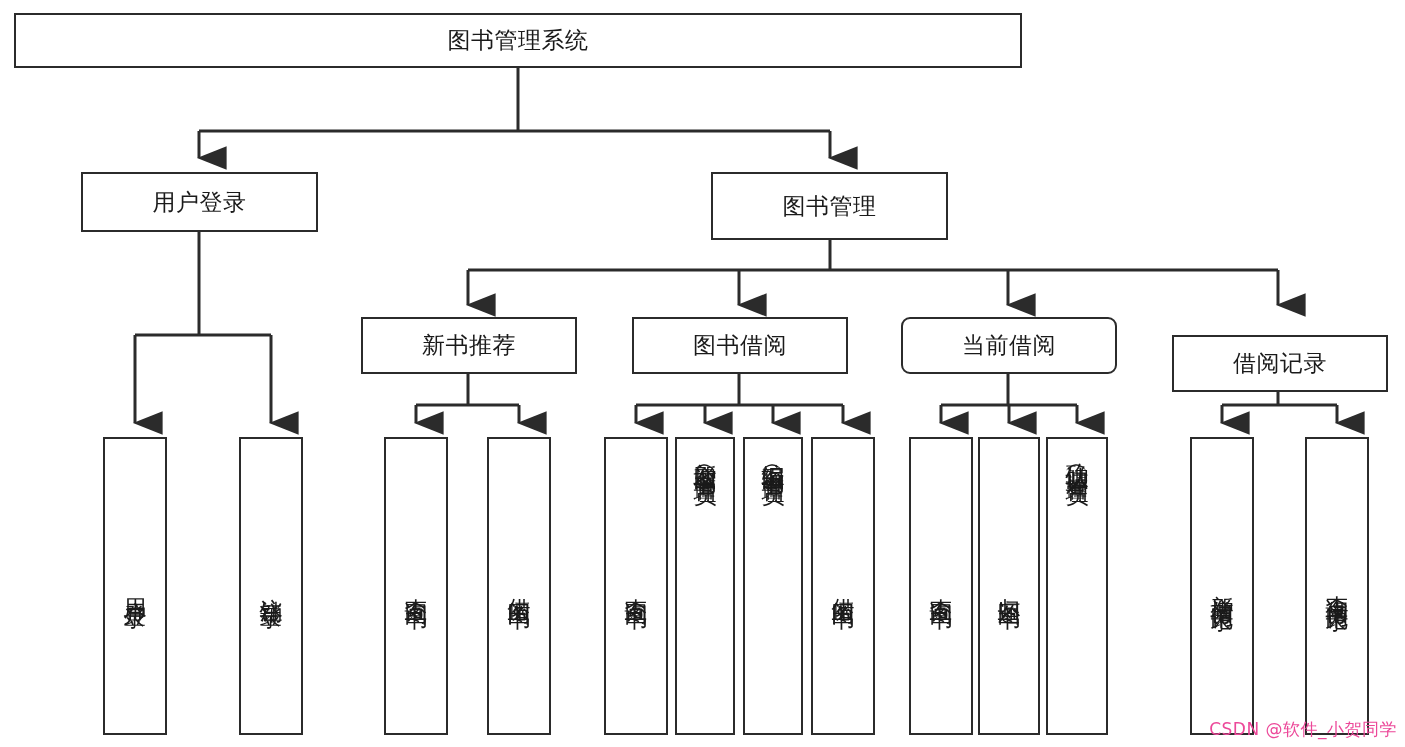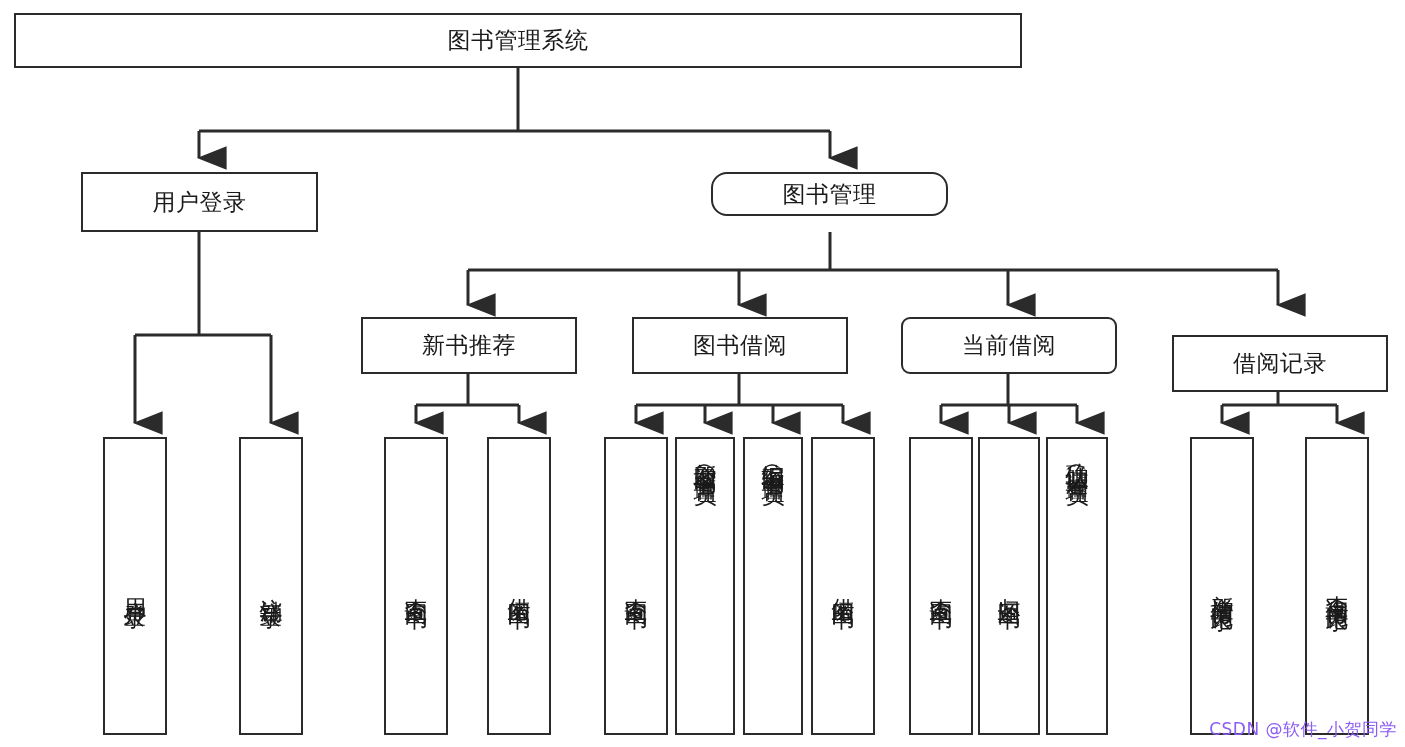--- a/index.html
+++ b/index.html
@@ -61,21 +61,21 @@
   }
   .leaf-box.top-align {
     align-items: flex-start;
     padding-top: 6px;
   }
   #watermark {
     position: absolute;
     right: 8px;
     bottom: 6px;
     font-size: 17px;
-    color: #8b5cf6;
+    color: #ec4899;
     letter-spacing: 0.5px;
     white-space: nowrap;
     pointer-events: none;
   }
 </style>
 </head>
 <body>
 
 <div id="stage">
 
@@ -134,21 +134,21 @@
   </svg>
 
   <div class="node-box" style="left:14px; top:13px; width:1008px; height:55px;">
     <span class="node-label-h">图书管理系统</span>
   </div>
 
   <div class="node-box" style="left:81px; top:172px; width:237px; height:60px;">
     <span class="node-label-h">用户登录</span>
   </div>
 
-  <div class="node-box" style="left:711px; top:172px; width:237px; height:44px;border-radius:16px;">
+  <div class="node-box" style="left:711px; top:172px; width:237px; height:68px;">
     <span class="node-label-h">图书管理</span>
   </div>
 
   <div class="node-box" style="left:632px; top:317px; width:216px; height:57px;">
     <span class="node-label-h">图书借阅</span>
   </div>
 
   <div class="node-box" style="left:361px; top:317px; width:216px; height:57px;">
     <span class="node-label-h">新书推荐</span>
   </div>

